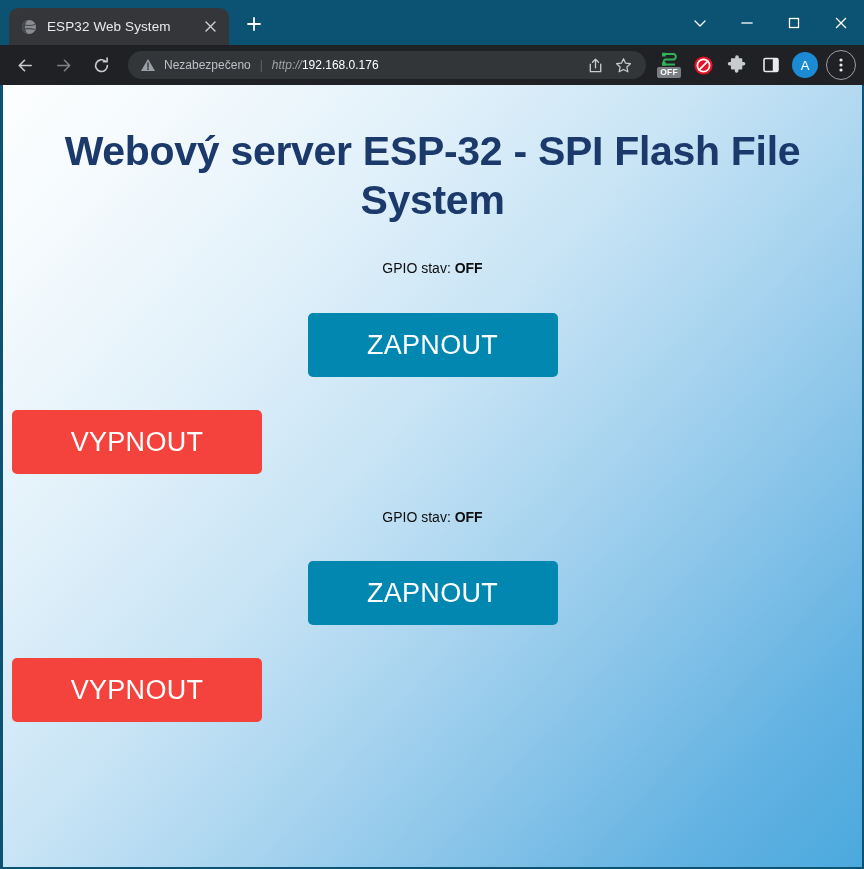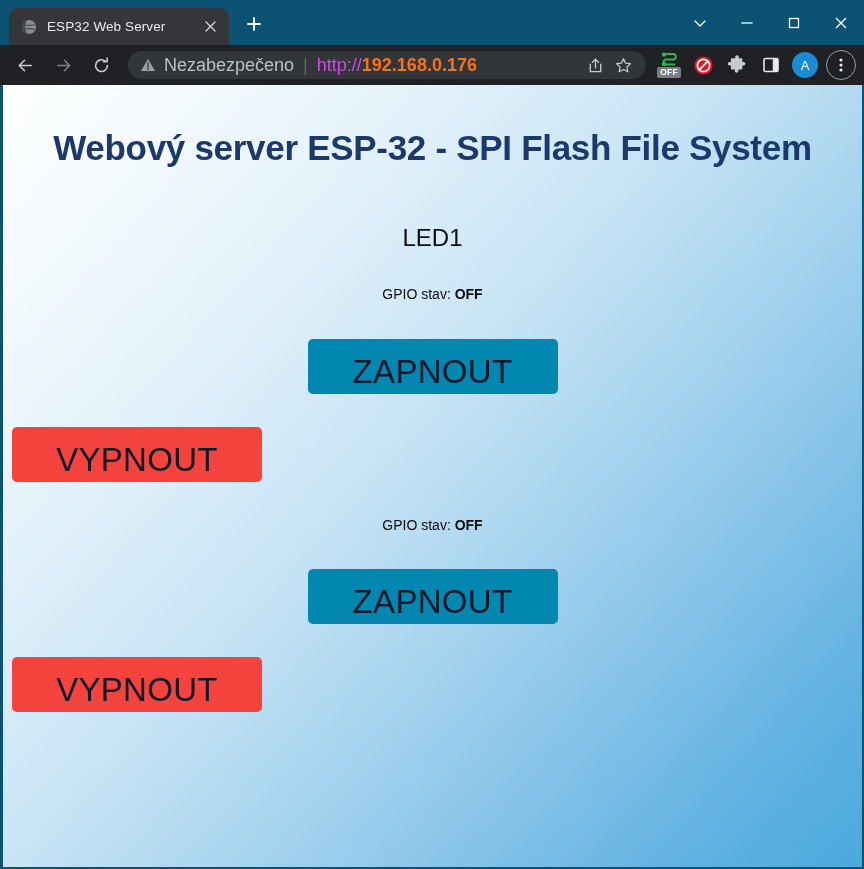--- a/index.html
+++ b/index.html
@@ -140,30 +140,30 @@
     gap: 8px;
     min-width: 0;
   }
 
   .omni-warn { width: 16px; height: 16px; flex: 0 0 16px; display:block; }
 
   .omni-text {
     display: flex;
     align-items: center;
     gap: 9px;
-    font-size: 18px;
+    font-size: 12px;
     white-space: nowrap;
     overflow: hidden;
     flex: 1;
     min-width: 0;
   }
   .omni-notsecure { color: #bdc1c6; }
   .omni-sep { color: #5f6368; }
-  .omni-scheme { color: #d946ef; }
-  .omni-host { color: #f97316; font-weight: bold; }
+  .omni-scheme { color: #a3a3a3; font-style: italic; }
+  .omni-host { color: #ffffff; font-weight: normal; }
 
   .omni-right { display: flex; align-items: center; gap: 2px; flex: 0 0 auto; }
   .omni-icon {
     width: 26px; height: 26px;
     display: flex; align-items: center; justify-content: center;
     color: #c9ccce; border-radius: 50%;
   }
   .omni-icon svg { display: block; }
 
   
@@ -232,21 +232,21 @@
         #a8d4ef 60%,
         #84c2e8 75%,
         #62b2e2 88%,
         #4ba9dd 100%);
     text-align: center;
     padding-top: 42px;
     overflow: hidden;
   }
 
   .page-title {
-    font-size: 35px;
+    font-size: 41px;
     font-weight: bold;
     color: #1b3a6b;
     letter-spacing: -0.3px;
     margin-bottom: 0;
     line-height: 1.2;
   }
 
   .led-label {
     font-size: 24px;
     color: #0e0e0e;
@@ -259,27 +259,27 @@
     font-size: 14px;
     color: #0e0e0e;
     margin-top: 36px;
     line-height: 1.1;
   }
   .gpio-status b { font-weight: bold; }
 
   .btn {
     display: block;
     width: 250px;
-    height: 55px;
+    height: 64px;
     margin: 0 auto;
     border: none;
     border-radius: 5px;
-    color: #0f172a;
+    color: #ffffff;
     font-family: "Liberation Sans", sans-serif;
-    font-size: 33px;
+    font-size: 27px;
     letter-spacing: .3px;
     cursor: pointer;
     line-height: 65px;
     padding: 0;
     text-align: center;
   }
 
   .btn-on  { background: #0288b0; margin-top: 36px; }
   .btn-off { background: #f4433c; margin-top: 33px; margin-left: 9px; }
 
@@ -294,21 +294,21 @@
 
     <div class="tab">
       <span class="tab-favicon">
         <svg width="16" height="16" viewBox="0 0 16 16">
           <circle cx="8" cy="8" r="7" fill="#8a8d91"></circle>
           <path d="M8 1 A7 7 0 0 0 8 15 A4 7 0 0 1 8 1 Z" fill="#45484c"></path>
           <path d="M2 5.5 Q8 7.5 14 5.5" stroke="#45484c" stroke-width="1.2" fill="none"></path>
           <path d="M2.2 10.5 Q8 8.8 13.8 10.5" stroke="#45484c" stroke-width="1.2" fill="none"></path>
         </svg>
       </span>
-      <span class="tab-title">ESP32 Web Server</span>
+      <span class="tab-title">ESP32 Web System</span>
       <span class="tab-close">
         <svg width="11" height="11" viewBox="0 0 11 11">
           <path d="M1 1 L10 10 M10 1 L1 10" stroke="currentColor" stroke-width="1.4" stroke-linecap="round"></path>
         </svg>
       </span>
     </div>
 
     <div class="newtab">
       <span>
         <svg width="14" height="14" viewBox="0 0 14 14">
@@ -453,21 +453,20 @@
       </span>
     </div>
   </div>
 
   <div class="viewport">
     <div class="page">
 
       <h1 class="page-title">Webový server ESP-32 - SPI Flash File System</h1>
 
       <div class="led-block">
-        <div class="led-label">LED1</div>
         <div class="gpio-status"><span>GPIO stav:</span> <b>OFF</b></div>
         <button class="btn btn-on">ZAPNOUT</button>
         <button class="btn btn-off">VYPNOUT</button>
       </div>
 
       <div class="led-block">
         <div class="gpio-status"><span>GPIO stav:</span> <b>OFF</b></div>
         <button class="btn btn-on">ZAPNOUT</button>
         <button class="btn btn-off">VYPNOUT</button>
       </div>

